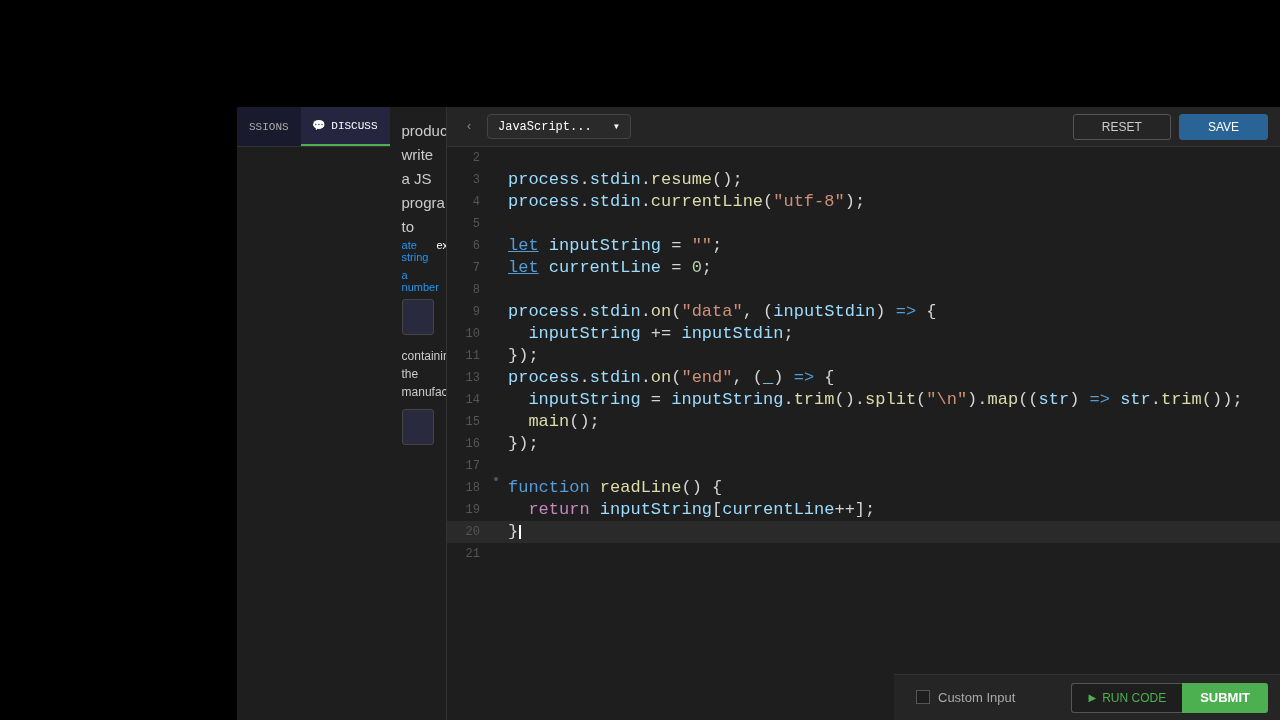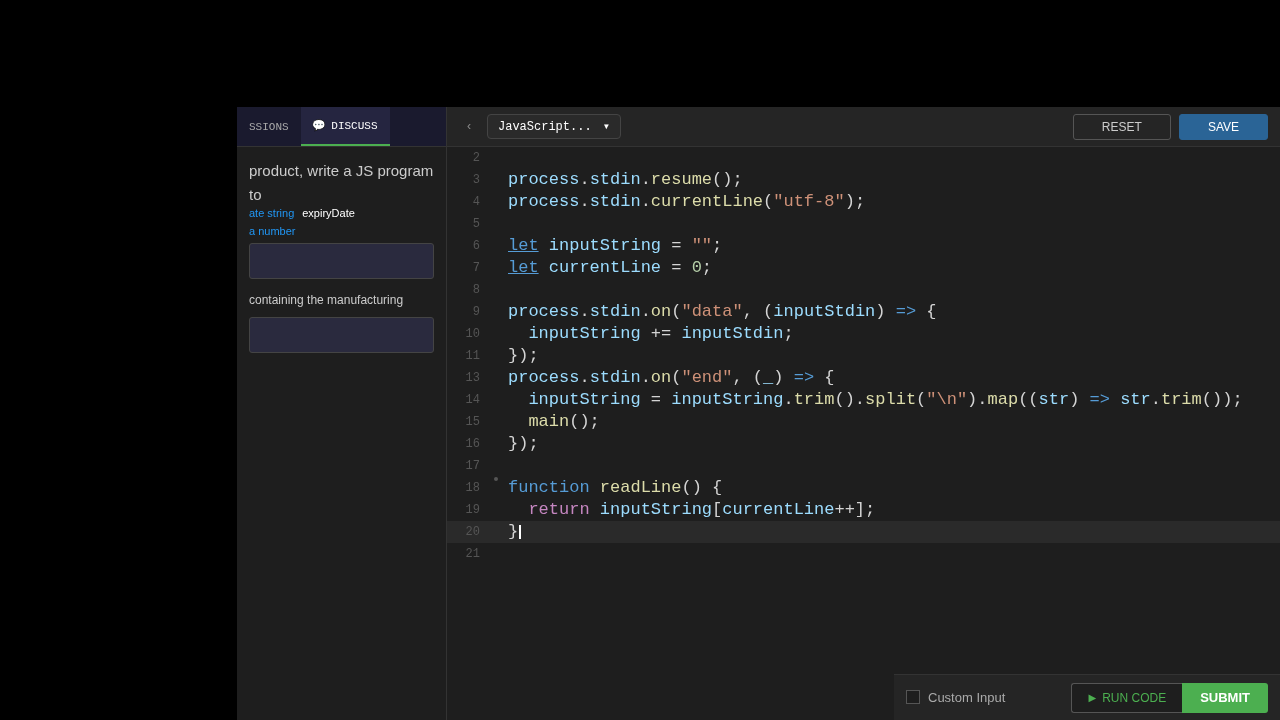--- a/index.html
+++ b/index.html
@@ -15,21 +15,21 @@
     
     .left-panel {
       position: absolute;
       left: 237px;
       top: 107px;
       width: 210px;
       height: 613px;
       background: #1e1e1e;
       border-right: 1px solid #333;
       display: flex;
-      flex-direction: column;
+      flex-direction: row;
       overflow: hidden;
     }
 
     .left-panel-tabs {
       display: flex;
       align-items: center;
       background: #1a1a2e;
       border-bottom: 1px solid #333;
       height: 40px;
     }
@@ -141,21 +141,21 @@
     .lang-select {
       background: #2a2a2a;
       border: 1px solid #444;
       color: #fff;
       padding: 4px 10px;
       border-radius: 4px;
       font-size: 12px;
       cursor: pointer;
       display: flex;
       align-items: center;
-      gap: 11px;
+      gap: 21px;
     }
 
     .toolbar-right {
       display: flex;
       gap: 8px;
     }
 
     .btn {
       padding: 5px 28px;
       border: 1px solid #555;
@@ -251,20 +251,21 @@
       border-top: 1px solid #333;
       display: flex;
       align-items: center;
       justify-content: space-between;
       padding: 0 12px;
     }
 
     .custom-input-area {
       display: flex;
       gap: 8px;
+      margin-left: 10px;
     }
 
     .checkbox {
       width: 14px;
       height: 14px;
       border: 1px solid #555;
       background: #1e1e1e;
       display: flex;
       align-items: center;
       justify-content: center;

